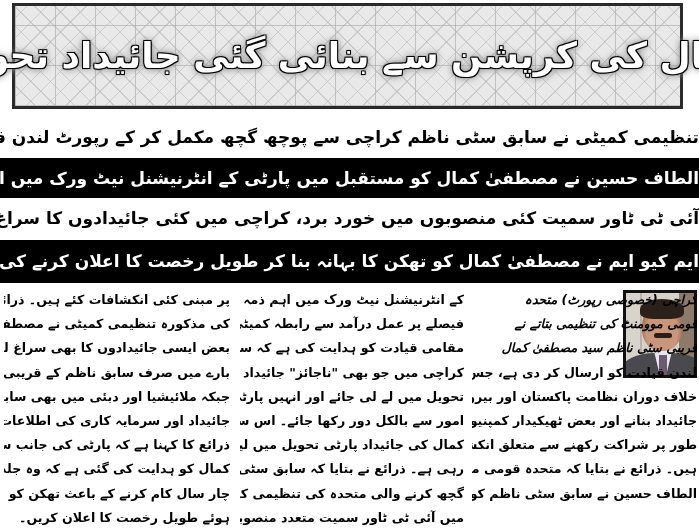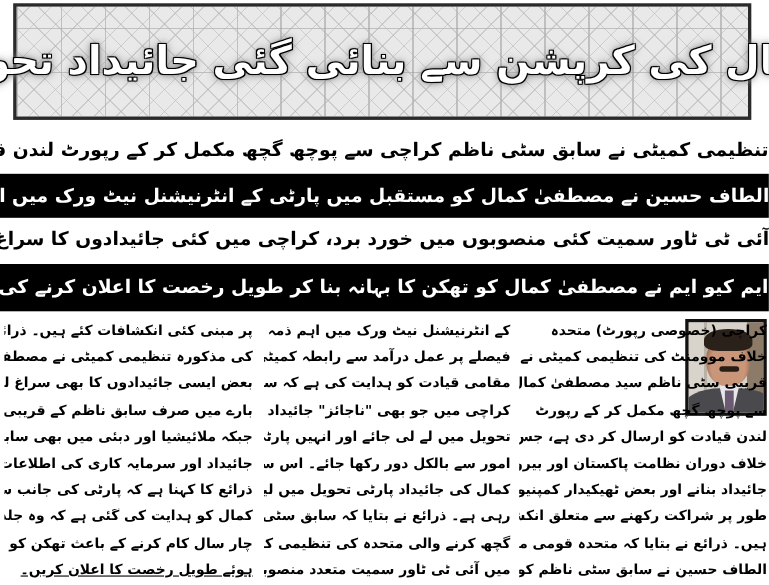--- a/index.html
+++ b/index.html
@@ -40,22 +40,22 @@
 
   .col {
     position:absolute; top:288px; height:244px; direction:rtl;
     font-family:"DejaVu Sans", sans-serif; font-weight:bold; font-size:12.6px;
     line-height:24.2px; color:#000; overflow:hidden;
   }
   .col .line { white-space:nowrap; text-align:justify; text-align-last:justify; display:block; }
   #col-right { left:472px; width:225px; }
   #col-mid { left:240px; width:224px; }
   #col-left { left:4px; width:226px; }
-  #col-right .line.short { width:146px; }
-  .last-line { text-align-last:right !important;text-decoration:underline; }
+  #col-right .line.short { width:146px;font-style:italic; }
+  .last-line { text-align-last:right !important; }
 
   .photo {
     position:absolute; left:623px; top:290px; width:74px; height:88px;
     border:3px solid #111; box-sizing:border-box; background:#cfc9c0; overflow:hidden;
   }
   .photo .bg { position:absolute; inset:0;
     background: linear-gradient(90deg, #d9d4cb 0 20%, #b9b2a6 20% 24%, #d7d2c9 24% 78%, #8b7b68 78% 100%); }
   .photo .head { position:absolute; left:16px; top:10px; width:40px; height:48px; border-radius:48% 48% 45% 45%;
     background: radial-gradient(ellipse at 50% 60%, #c9967a 0 55%, #a7765c 70%); }
   .photo .hair { position:absolute; left:14px; top:6px; width:44px; height:20px; border-radius:50% 50% 30% 30%; background:#2b211b; }
@@ -81,23 +81,22 @@
   <div class="suit"></div>
   <div class="shirt"></div>
   <div class="tie"></div>
   <div class="head"></div>
   <div class="hair"></div>
   <div class="mustache"></div>
 </div>
 
 <div id="col-right" class="col">
   <span class="line short">کراچی (خصوصی رپورٹ) متحدہ</span>
-  <span class="line short">خلاف موومنٹ کی تنظیمی کمیٹی نے</span>
+  <span class="line short">قومی موومنٹ کی تنظیمی بتاتے نے</span>
   <span class="line short">قریبی سٹی ناظم سید مصطفیٰ کمال</span>
-  <span class="line short">سے پوچھ گچھ مکمل کر کے رپورٹ</span>
   <span class="line">لندن قیادت کو ارسال کر دی ہے، جس میں ان کے</span>
   <span class="line">خلاف دوران نظامت پاکستان اور بیرون ملک</span>
   <span class="line">جائیداد بنانے اور بعض ٹھیکیدار کمپنیوں کے ساتھ مبینہ</span>
   <span class="line">طور پر شراکت رکھنے سے متعلق انکشافات کئے گئے</span>
   <span class="line">ہیں۔ ذرائع نے بتایا کہ متحدہ قومی موومنٹ کے قائد</span>
   <span class="line">الطاف حسین نے سابق سٹی ناظم کو مستقبل میں پارٹی</span>
 </div>
 
 <div id="col-mid" class="col">
   <span class="line">کے انٹرنیشنل نیٹ ورک میں اہم ذمہ داری دینے کے</span>

